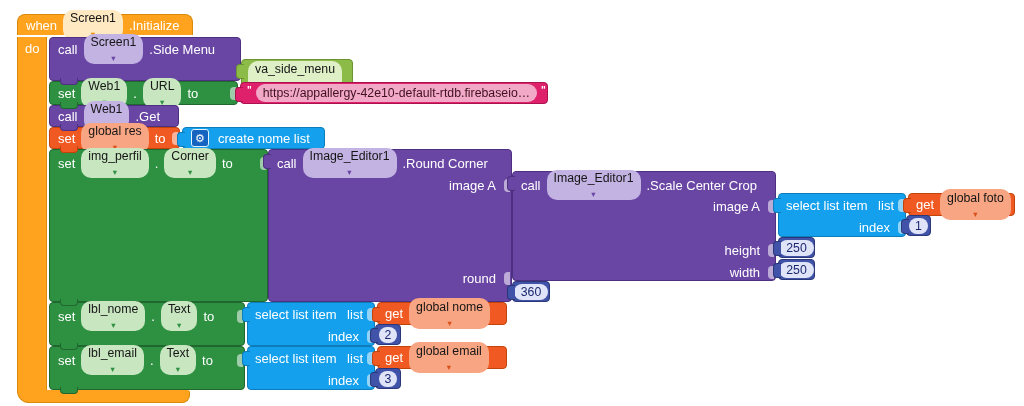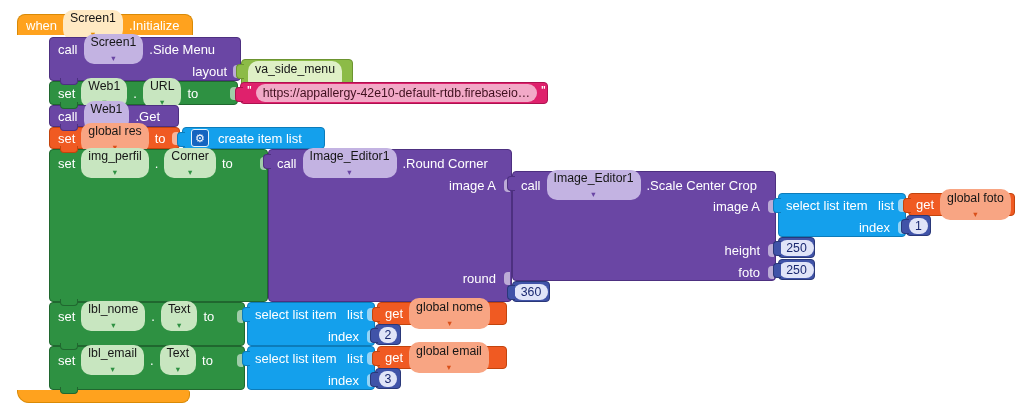--- a/index.html
+++ b/index.html
@@ -57,36 +57,35 @@
   <div class="blk c-orange" id="when-head">
     <div class="rowflex">
       <span class="lbl">when</span>
       <span class="pill p-cream">
         <span>Screen1</span>
         <span class="tri t-org">▾</span>
       </span>
       <span class="lbl">.Initialize</span>
     </div>
   </div>
+  <div class="blk c-orange" id="when-spine">
+    <span class="lbl" id="do-label">do</span>
+  </div>
   <div class="blk c-orange" id="when-foot"></div>
 
   <div class="blk c-purple" style="left:49px;top:37px;width:192px;height:44px;">
     <div class="notch"></div>
     <div class="r">
       <span class="lbl">call</span>
       <span class="pill p-lav">
         <span>Screen1</span>
         <span class="tri t-pur">▾</span>
       </span>
       <span class="lbl">.Side Menu</span>
     </div>
-    <div class="r" style="justify-content:flex-end;padding-right:1px;">
-      <span class="lbl">layout</span>
-      <span class="sk"></span>
-    </div>
   </div>
 
   <div class="blk c-lime" style="left:241px;top:59px;width:112px;height:34px;">
     <div class="plug"></div>
     <div class="rowflex" style="padding:0 6px;">
       <span class="pill p-lim">
         <span>va_side_menu</span>
         <span class="tri t-lim">▾</span>
       </span>
     </div>
@@ -143,21 +142,21 @@
       </span>
       <span class="lbl">to</span>
       <span class="sk endr"></span>
     </div>
   </div>
 
   <div class="blk c-blue" style="left:182px;top:127px;width:143px;height:22px;">
     <div class="plug"></div>
     <div class="rowflex" style="gap:9px;">
       <span class="gear">⚙</span>
-      <span class="lbl">create item list</span>
+      <span class="lbl">create nome list</span>
     </div>
   </div>
 
   <div class="blk c-green" style="left:49px;top:149px;width:219px;height:153px;">
     <div class="notch"></div>
     <div class="r" style="margin-top:2px;padding-right:1px;">
       <span class="lbl">set</span>
       <span class="pill p-grn">
         <span>img_perfil</span>
         <span class="tri t-grn">▾</span>
@@ -211,21 +210,21 @@
     </div>
     <div class="pr" style="top:24px;">
       <span class="lbl">image A</span>
       <span class="sk"></span>
     </div>
     <div class="pr" style="top:68px;">
       <span class="lbl">height</span>
       <span class="sk"></span>
     </div>
     <div class="pr" style="top:90px;">
-      <span class="lbl">foto</span>
+      <span class="lbl">width</span>
       <span class="sk"></span>
     </div>
   </div>
 
   <div class="blk c-blue" style="left:778px;top:193px;width:128px;height:44px;">
     <div class="plug"></div>
     <div class="r" style="padding:0 1px 0 7px;gap:4px;">
       <span class="lbl">select list item</span>
       <span class="spacer"></span>
       <span class="lbl">list</span>

